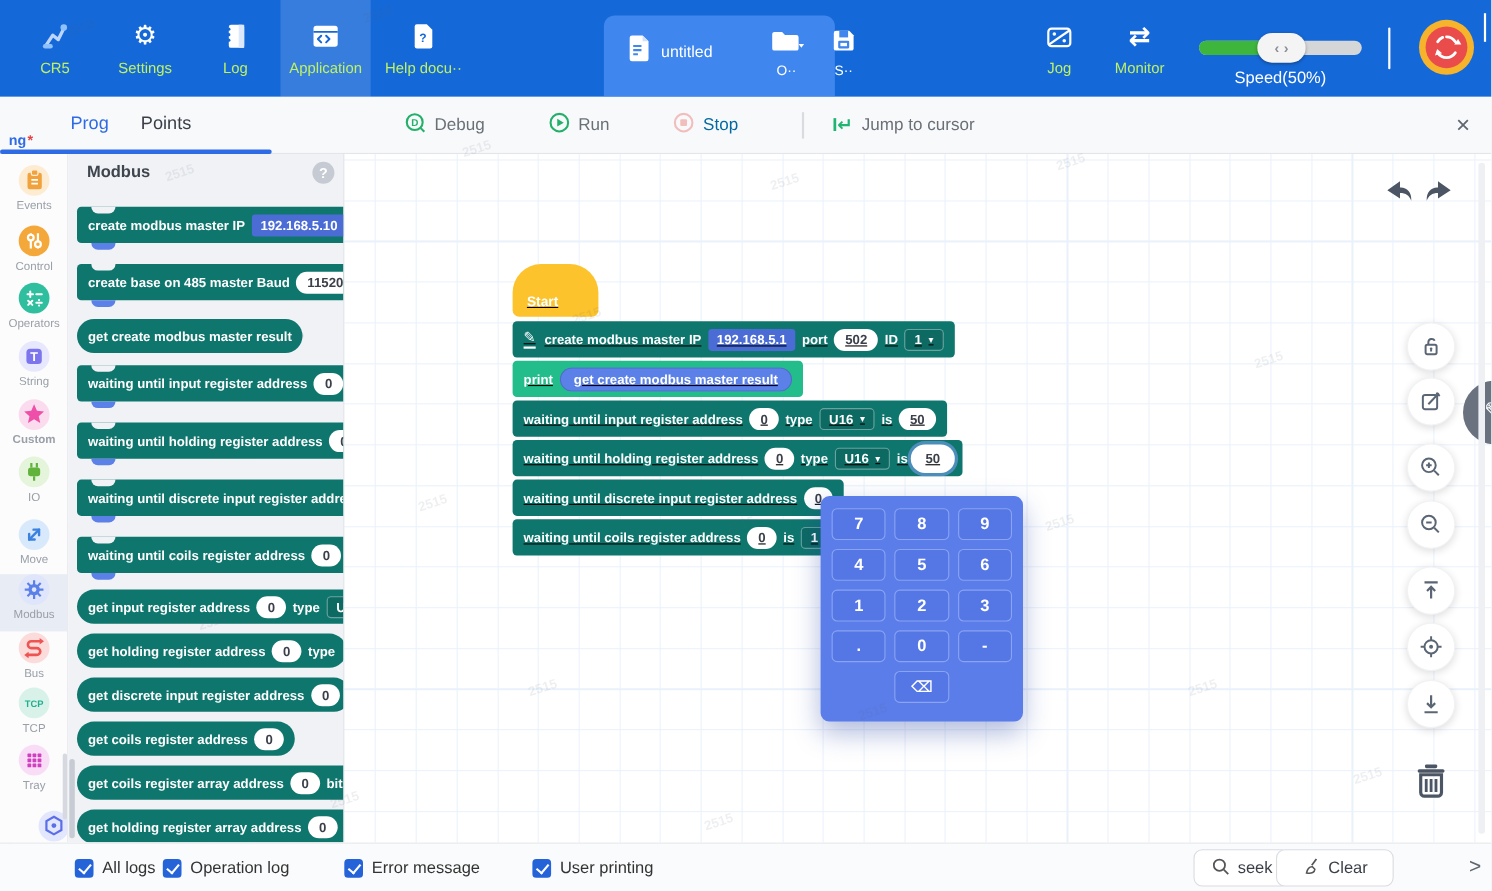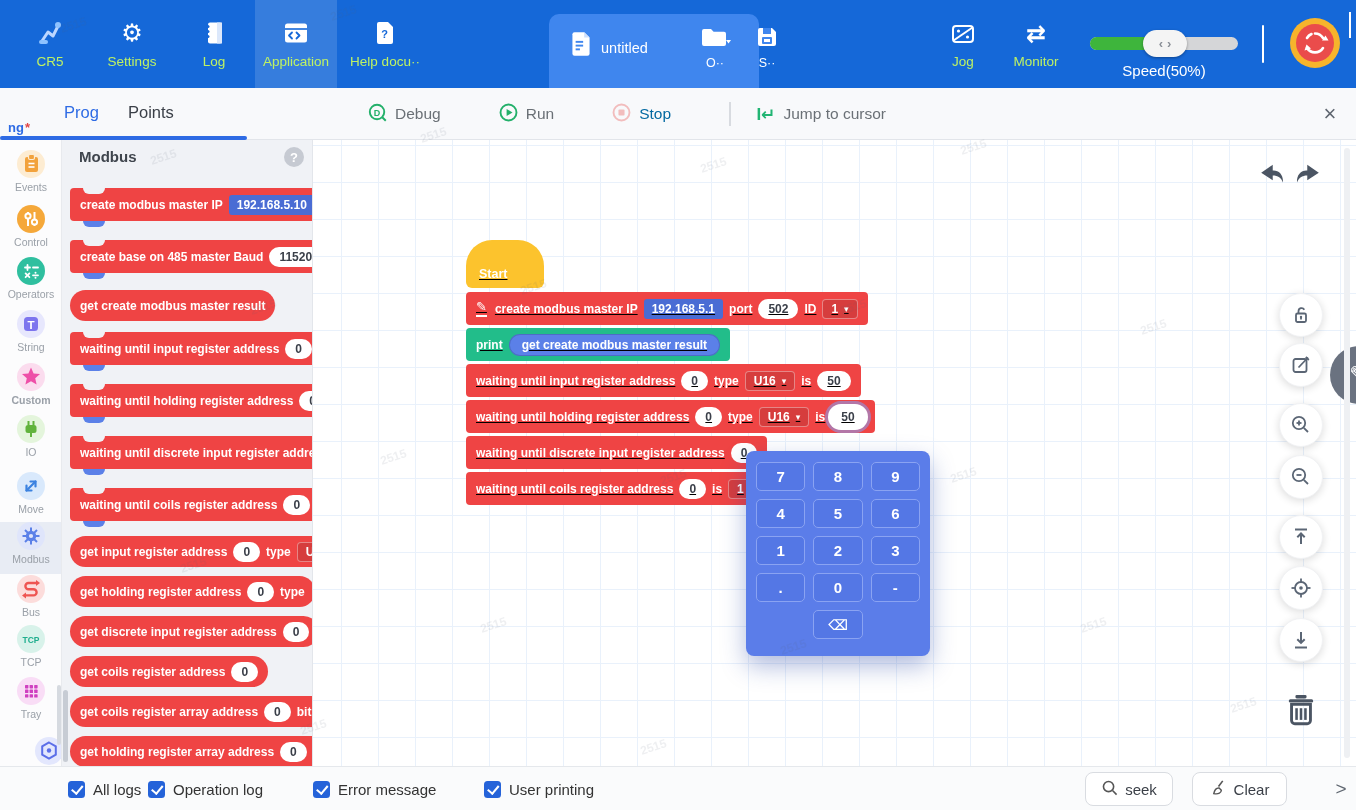--- a/index.html
+++ b/index.html
@@ -68,21 +68,21 @@
   .side-lbl{margin-top:3px;font-size:10.5px;color:#9aa0a8;white-space:nowrap;}
   .side-scroll{position:absolute;left:57px;top:545px;width:4px;height:60px;background:#d6dae0;border-radius:2px;}
 
   
   .flyout{position:absolute;left:62px;top:0;width:251px;height:626px;background:#f0f2f6;border-right:1px solid #e3e6eb;overflow:hidden;}
   .fly-title{position:absolute;left:17px;top:8px;font-size:15px;font-weight:bold;color:#3f454d;}
   .fly-help{position:absolute;left:222px;top:7px;width:20px;height:20px;border-radius:50%;background:#c6cad2;color:#fff;font-size:13px;font-weight:bold;display:flex;align-items:center;justify-content:center;cursor:pointer;}
   .fly-scroll{position:absolute;left:1px;top:550px;width:5px;height:72px;background:#c7ccd4;border-radius:3px;}
 
   
-  .pblock,.cblock{display:inline-flex;align-items:center;gap:6px;height:33px;padding:0 10px;background:#ef4444;border-radius:4px;color:#fff;font-size:12px;font-weight:600;white-space:nowrap;position:relative;cursor:pointer;}
+  .pblock,.cblock{display:inline-flex;align-items:center;gap:6px;height:33px;padding:0 10px;background:#0f766e;border-radius:4px;color:#fff;font-size:12px;font-weight:600;white-space:nowrap;position:relative;cursor:pointer;}
   .pblock{position:absolute;left:8px;}
   .pblock.reporter,.cblock.reporter{border-radius:17px;height:31px;}
   .pblock.pstmt::before{content:"";position:absolute;top:0;left:13px;width:22px;height:6px;background:#f0f2f6;border-radius:0 0 6px 6px;}
   .pblock.pstmt::after{content:"";position:absolute;top:100%;left:13px;width:22px;height:6px;background:#5b80e8;border-radius:0 0 6px 6px;}
   .btext{color:#fff;}
   .bpill{background:#fff;color:#3a3f49;border-radius:11px;padding:2px 10px;font-weight:bold;font-size:12px;line-height:16px;cursor:text;}
   .bpill.sel{box-shadow:0 0 0 3px #fff,0 0 0 6px rgba(130,160,250,.55);}
   .bfield{background:#4a6cd4;border-radius:3px;padding:3px 8px;color:#fff;cursor:text;}
   .bdd{background:rgba(0,0,0,.10);border:1px solid rgba(255,255,255,.38);border-radius:4px;padding:2px 8px;display:inline-flex;gap:6px;align-items:center;cursor:pointer;}
   .bdd .caret{font-size:9px;line-height:10px;}
@@ -112,21 +112,21 @@
   .canvas-vscroll{position:absolute;left:1344px;top:8px;width:6px;height:610px;background:#eef0f3;border-radius:3px;}
 
   
   .bottombar{position:absolute;left:0;top:766px;width:1356px;height:44px;background:#fafbfc;border-top:1px solid #e5e8ec;}
   .cb-group{position:absolute;top:0;height:44px;display:flex;align-items:center;gap:8px;cursor:pointer;}
   .cb-box{width:17px;height:17px;background:#2563d9;border-radius:3.5px;position:relative;flex:0 0 17px;}
   .cb-box::after{content:"";position:absolute;left:5.5px;top:2.5px;width:4.5px;height:8.5px;border:solid #fff;border-width:0 2px 2px 0;transform:rotate(40deg);}
   .cb-label{font-size:15px;color:#333;white-space:nowrap;}
   .bb-btn{position:absolute;top:5px;height:34px;background:#fff;border:1px solid #d9dce1;border-radius:8px;display:flex;align-items:center;justify-content:center;gap:7px;font-size:15px;color:#3a3f47;cursor:pointer;padding:0 16px;}
   .bb-seek{left:1085px;width:88px;}
-  .bb-clear{left:1192px;width:95px;}
+  .bb-clear{left:1160px;width:107px;}
   .bb-expand{position:absolute;left:1326px;top:0;width:30px;height:44px;border:none;background:transparent;color:#5f6670;font-size:19px;cursor:pointer;padding:0;}
 
   
   .wm-layer{position:absolute;inset:0;pointer-events:none;z-index:60;}
   .wm{position:absolute;font-size:12px;color:rgba(90,100,120,.10);transform:rotate(-18deg);white-space:nowrap;font-weight:bold;}
 </style>
 </head>
 <body>
 
 <div class="app">

